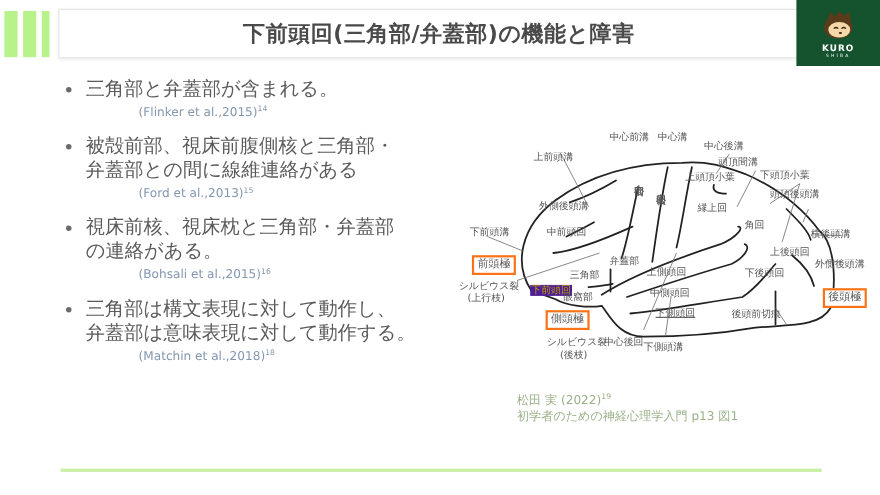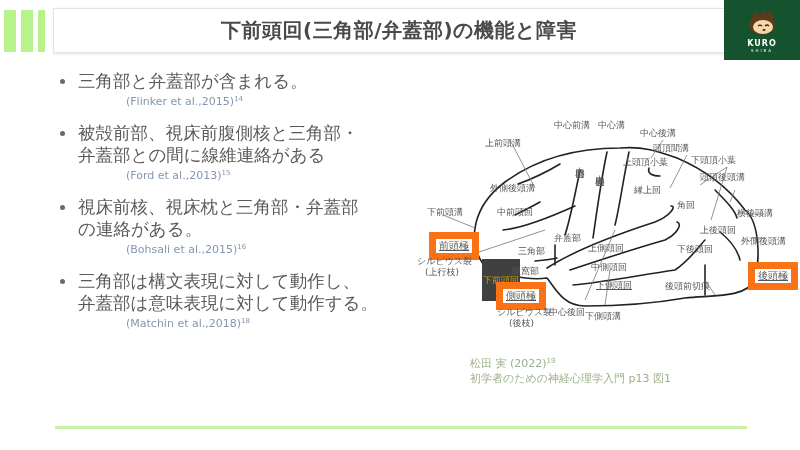--- a/index.html
+++ b/index.html
@@ -25,22 +25,22 @@
   .bullet .line { font-size: 17.5px; line-height: 22px; color: #5a5a5a; white-space: nowrap; }
   .bullet .cite { font-size: 11px; line-height: 14px; color: #8496b0; margin-left: 48px; }
   .bullet .cite sup { font-size: 7px; vertical-align: 4px; }
 
   .bottom-rule { position: absolute; left: 55px; top: 426px; width: 692px; height: 3px; background: #c9efa5; }
 
   .diagram { position: absolute; left: 415px; top: 110px; width: 385px; height: 230px; }
   .diagram svg { position: absolute; left: 0; top: 0; }
   .lbl { position: absolute; font-size: 9px; color: #555; white-space: nowrap; line-height: 10px; }
   .lbl.v { writing-mode: vertical-rl; letter-spacing: 1px; }
-  .lbl.boxed { border: 7px solid #f97316; padding: 2px 3px; font-size: 10px; background: #fff; text-decoration: underline; }
-  .lbl.hl { background: #404040; color: #c4a300; padding: 16px 1px; }
+  .lbl.boxed { border: 2px solid #f97316; padding: 2px 3px; font-size: 10px; background: #fff; }
+  .lbl.hl { background: #4c1d95; color: #c4a300; padding: 0 1px; }
 
   .source { position: absolute; left: 470px; top: 354px; font-size: 11px; line-height: 15px; color: #9cb18a; }
   .source sup { font-size: 7px; vertical-align: 4px; }
 </style>
 </head>
 <body>
 
 <div class="accent-bars">
     <span></span>
     <span></span>

